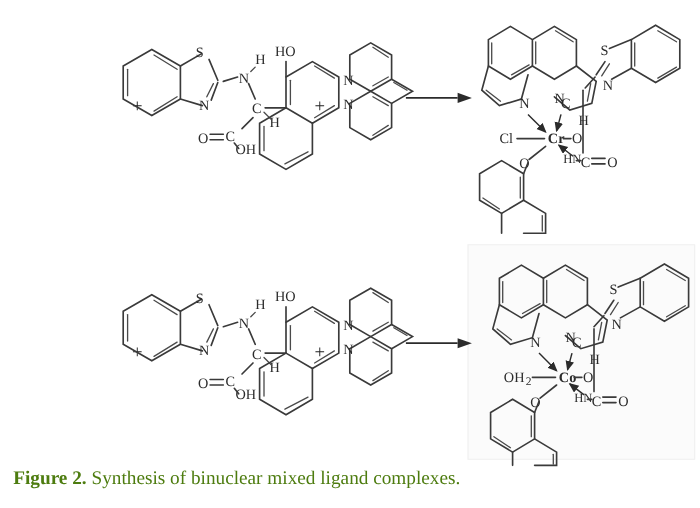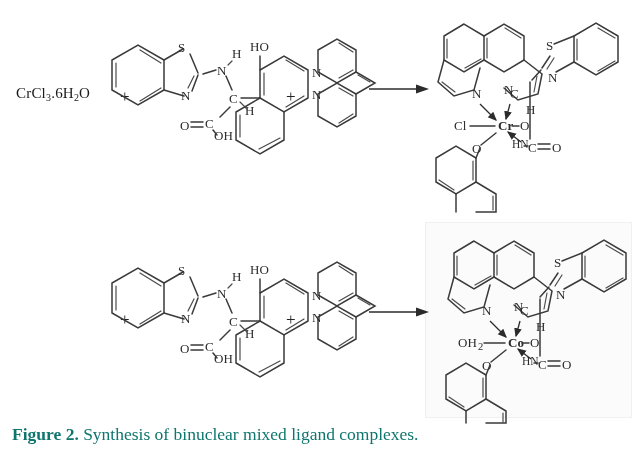--- a/index.html
+++ b/index.html
@@ -45,21 +45,21 @@
   .struct{position:absolute;}
   .struct svg{display:block;overflow:visible;}
 
   .caption{
     position:absolute;
     left:12px;
     top:424px;
     width:620px;
     font-size:17.5px;
     line-height:1.25;
-    color:#0f766e;
+    color:#4d7c0f;
     white-space:nowrap;
   }
   .caption b{font-weight:bold;}
 
   text{font-family:"Liberation Serif", serif;fill:#2b2b2b;}
   .at{font-size:13px;}
   .at-s{font-size:10.5px;}
   .at-m{font-size:11.5px;}
   .bond{stroke:#3a3a3a;stroke-width:1.5;fill:none;stroke-linecap:round;}
   .bond-thin{stroke:#4a4a4a;stroke-width:1.2;fill:none;stroke-linecap:round;}
@@ -67,21 +67,20 @@
 </style>
 </head>
 <body>
 
 <div class="figure-root">
 
   <div class="scheme">
 
     <div class="row" id="row-cr">
 
-      <div class="metal-label" style="left:16px;top:85px;"><span>CrCl</span><sub>3</sub><span>.6H</span><sub>2</sub><span>O</span></div>
 
       <div class="plus" style="left:120px;top:88px;">+</div>
 
       <div class="struct" style="left:104px;top:18px;">
         <svg width="220" height="155" viewBox="0 0 220 155">
 
           <path class="bond" d="M8,42 L8,72 L34,87 L60,72 L60,42 L34,27 Z"></path>
           <path class="bond-thin" d="M12,45 L12,69"></path>
           <path class="bond-thin" d="M36,83 L57,70"></path>
           <path class="bond-thin" d="M57,45 L36,32"></path>

